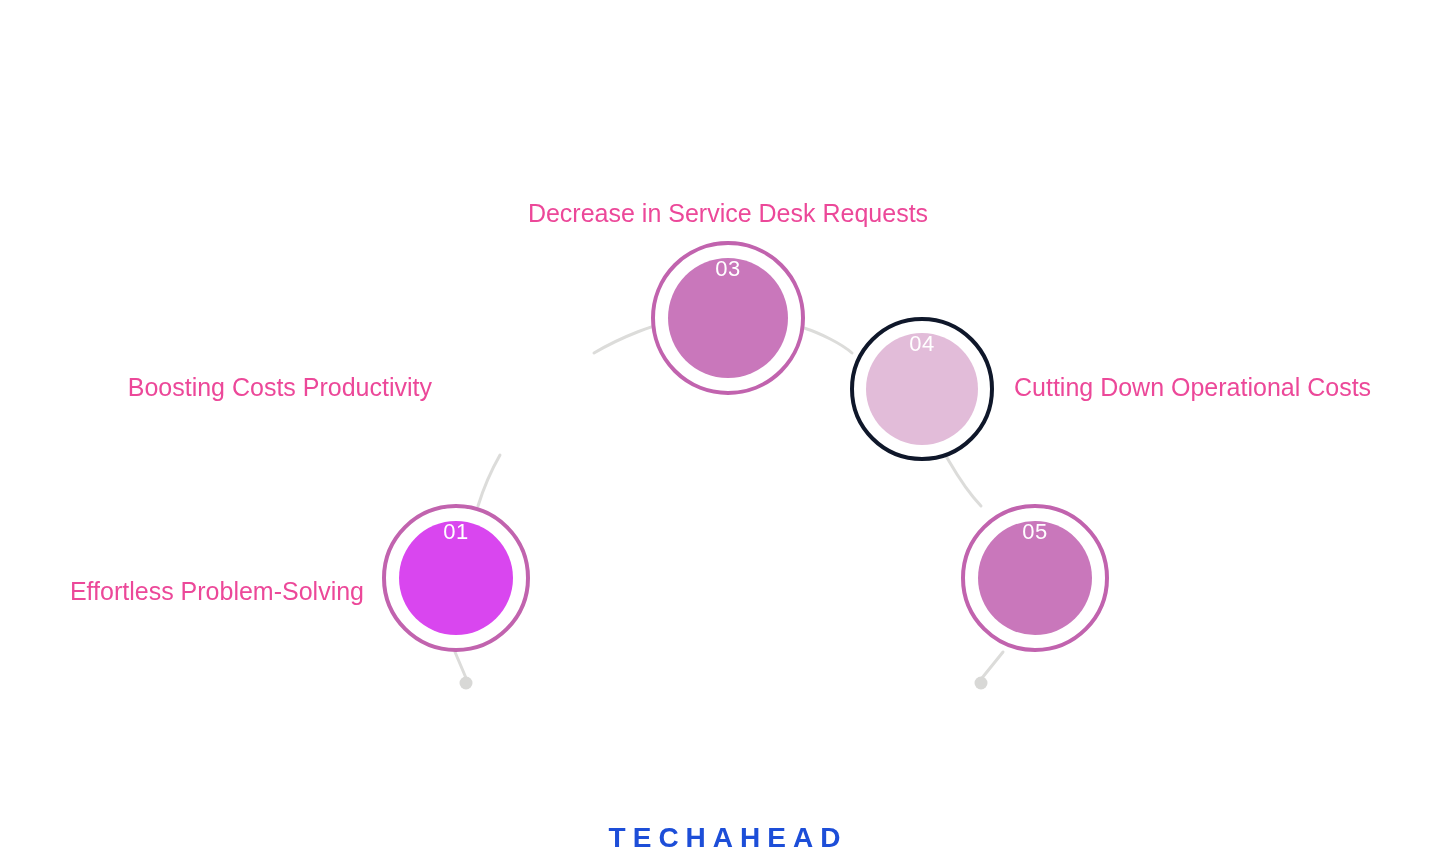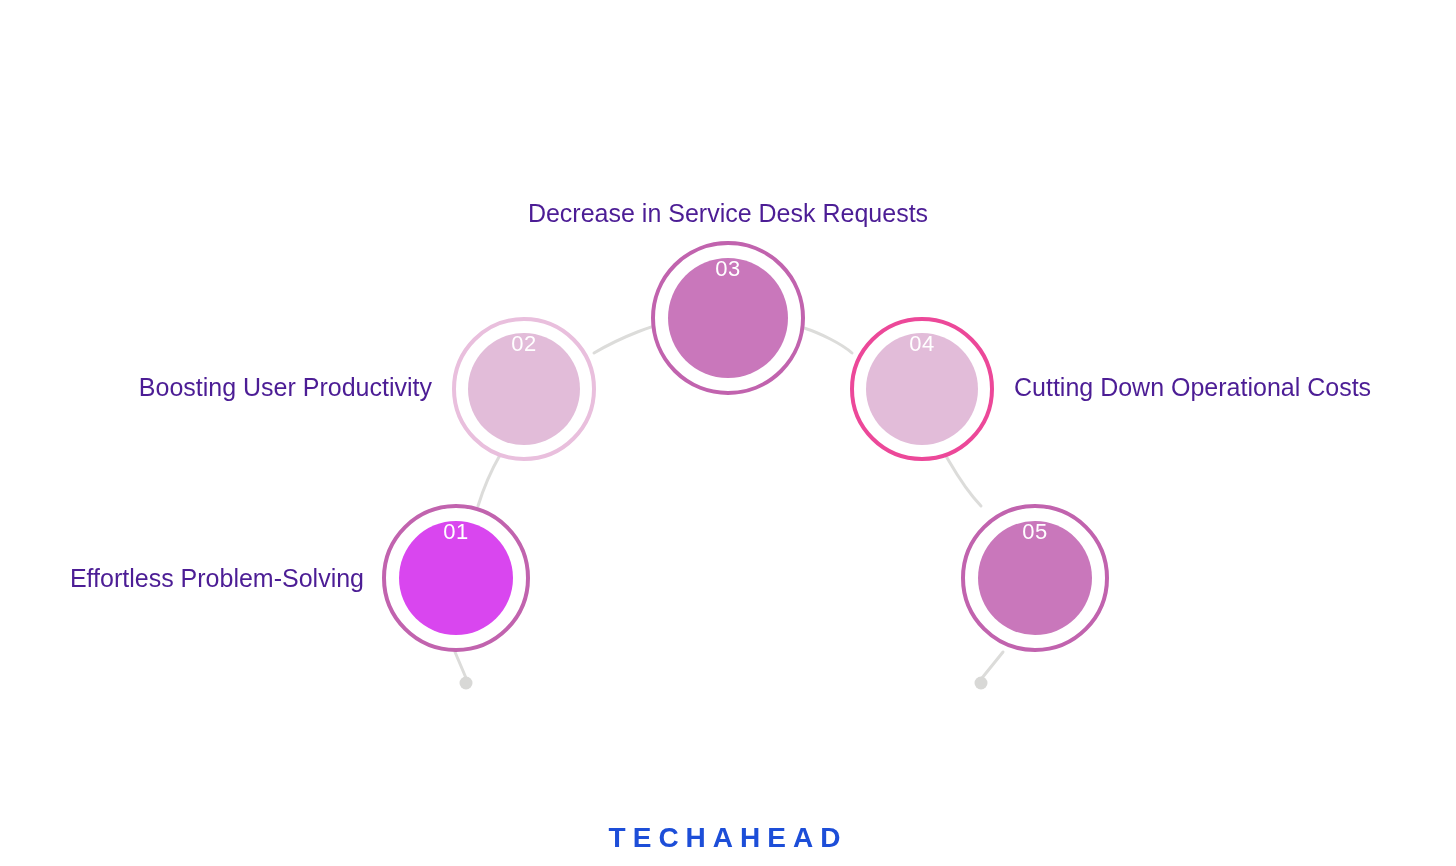--- a/index.html
+++ b/index.html
@@ -56,21 +56,21 @@
     font-size: 22px;
     font-weight: 400;
     letter-spacing: 0.5px;
     line-height: 1;
     user-select: none;
   }
 
   
   .node-label {
     position: absolute;
-    color: #4c1d95;
+    color: #ec4899;
     font-size: 25px;
     font-weight: 400;
     line-height: 1.2;
     white-space: nowrap;
     user-select: none;
   }
   .label-left  { text-align: right; }
   .label-right { text-align: center; }
   .label-top   { text-align: center; }
 
@@ -108,37 +108,32 @@
 
     <path d="M 1003 652 L 982 678" fill="none" stroke="#dcdcda" stroke-width="3" stroke-linecap="round"></path>
     <circle cx="981" cy="683" r="6.5" fill="#d8d8d6"></circle>
   </svg>
 
   <div class="node" style="left:382px; top:504px; width:148px; height:148px; border:4px solid #c163ae;">
     <div class="node-inner" style="width:114px; height:114px; background:#d946ef;">
       <span class="node-number">01</span>
     </div>
   </div>
-  <div class="node-label label-left" style="right:1092px; top:563px;">Effortless Problem-Solving</div>
+  <div class="node-label label-left" style="right:1092px; top:576px;">Effortless Problem-Solving</div>
 
-  <div class="node" style="left:452px; top:317px; width:144px; height:144px; border:4px solid #e9bfdd;">
-    <div class="node-inner" style="width:112px; height:112px; background:#e2bcd9;">
-      <span class="node-number">02</span>
-    </div>
-  </div>
-  <div class="node-label label-left" style="right:1024px; top:372px;">Boosting User Productivity</div>
+  <div class="node-label label-left" style="right:1024px; top:372px;">Boosting Costs Productivity</div>
 
   <div class="node" style="left:651px; top:241px; width:154px; height:154px; border:4px solid #c163ae;">
     <div class="node-inner" style="width:120px; height:120px; background:#c977bb;">
       <span class="node-number">03</span>
     </div>
   </div>
   <div class="node-label label-top" style="left:0; right:0; top:198px; text-align:center;">Decrease in Service Desk Requests</div>
 
-  <div class="node" style="left:850px; top:317px; width:144px; height:144px; border:4px solid #ec4899;">
+  <div class="node" style="left:850px; top:317px; width:144px; height:144px; border:4px solid #0f172a;">
     <div class="node-inner" style="width:112px; height:112px; background:#e2bcd9;">
       <span class="node-number">04</span>
     </div>
   </div>
   <div class="node-label label-right" style="left:1014px; top:372px;">Cutting Down Operational Costs</div>
 
   <div class="node" style="left:961px; top:504px; width:148px; height:148px; border:4px solid #c163ae;">
     <div class="node-inner" style="width:114px; height:114px; background:#c977bb;">
       <span class="node-number">05</span>
     </div>

